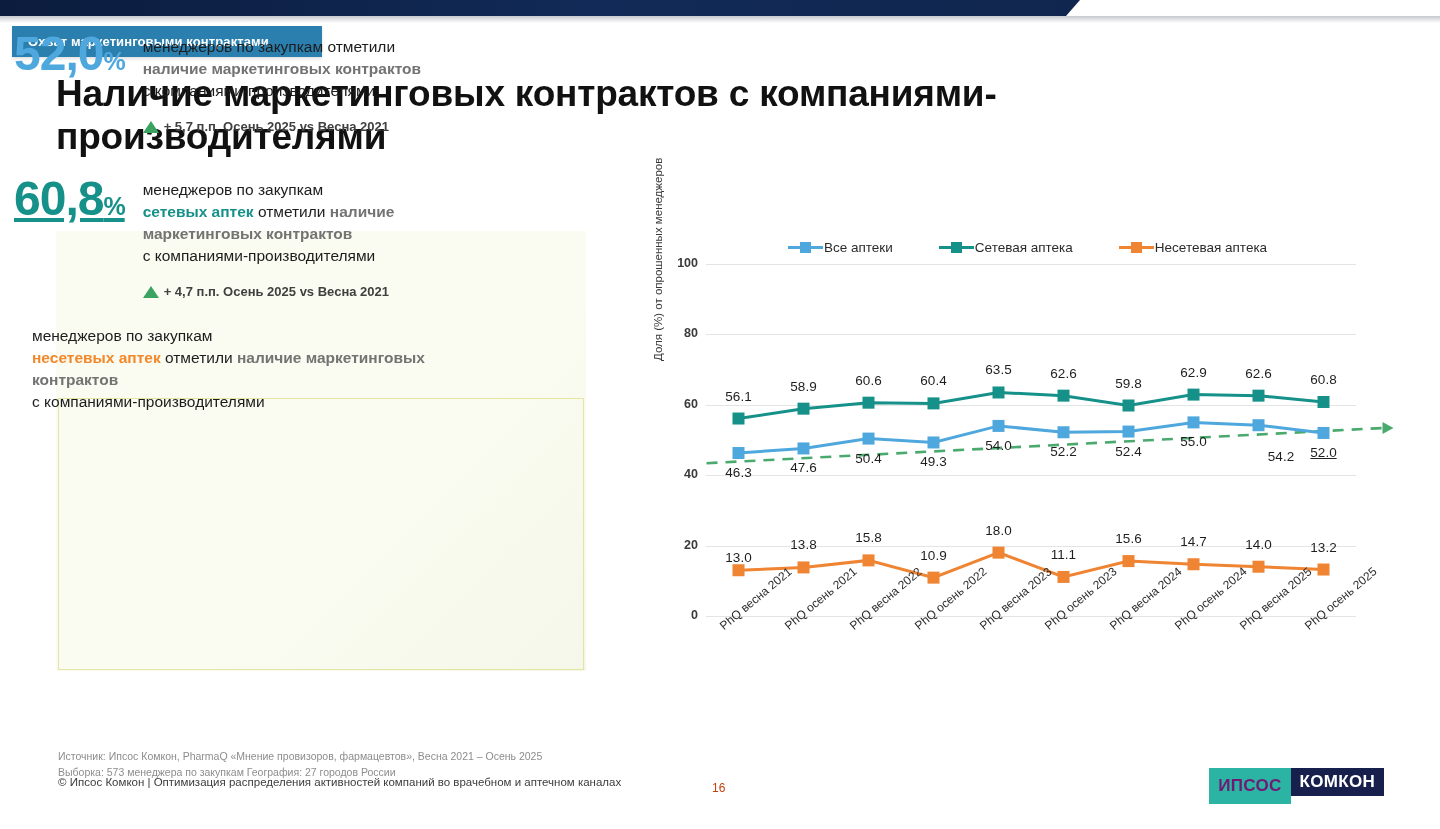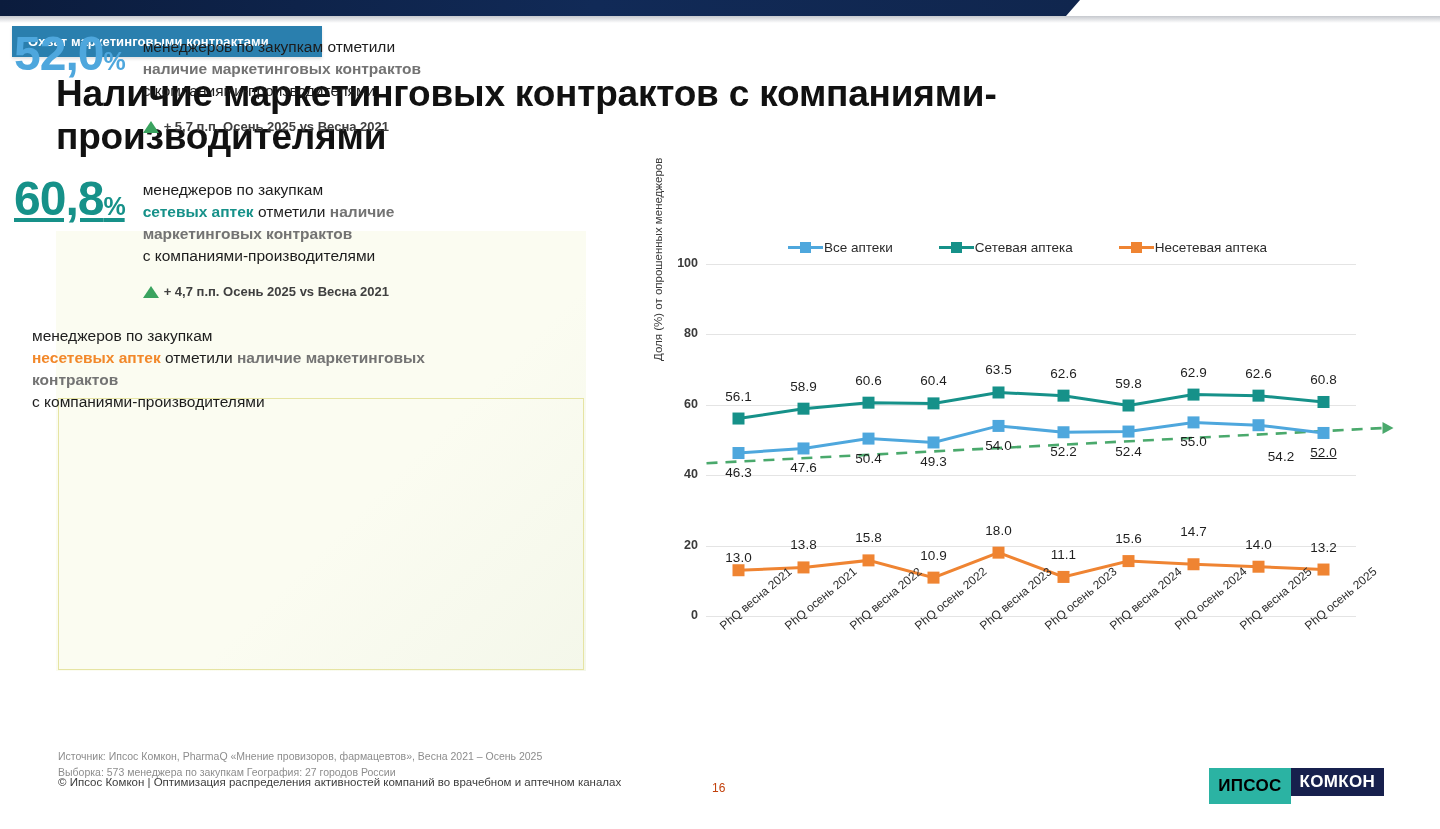--- a/index.html
+++ b/index.html
@@ -103,21 +103,21 @@
   }
   .dv{
     position:absolute;font-size:13.5px;color:#1f1f1f;white-space:nowrap;
     transform:translateX(-50%);
   }
   
   .src{position:absolute;left:58px;top:748px;font-size:10.5px;color:#8d8d8d;line-height:1.55;}
   .copy{position:absolute;left:58px;top:776px;font-size:11.5px;color:#3c3c3c;}
   .pageno{position:absolute;left:712px;top:781px;font-size:12px;color:#c2410c;}
   .logo{position:absolute;right:56px;top:768px;display:flex;height:28px;font-weight:bold;font-size:17px;}
-  .logo .a{background:#2bb3a3;color:#000000;padding:18px 9px;display:flex;align-items:center;letter-spacing:.3px;}
+  .logo .a{background:#2bb3a3;color:#701a75;padding:18px 9px;display:flex;align-items:center;letter-spacing:.3px;}
   .logo .b{background:#17204d;color:#fff;padding:4px 9px;display:flex;align-items:center;letter-spacing:.3px;}
 </style>
 </head>
 <body>
 
 <div class="topbar"></div>
 <div class="topbar-shadow"></div>
 
 <div class="section-tab">
   <span>Охват маркетинговыми контрактами</span>
@@ -269,21 +269,21 @@
       <div class="dv" style="left: 487.5px; top: 100.592px;">62.9</div>
       <div class="dv" style="left: 552.5px; top: 101.648px;">62.6</div>
       <div class="dv" style="left: 617.5px; top: 107.984px;">60.8</div>
       <div class="dv" style="left: 32.5px; top: 276.24px; margin-top: 10px;">13.0</div>
       <div class="dv" style="left: 97.5px; top: 273.424px;">13.8</div>
       <div class="dv" style="left: 162.5px; top: 266.384px;">15.8</div>
       <div class="dv" style="left: 227.5px; top: 283.632px;">10.9</div>
       <div class="dv" style="left: 292.5px; top: 258.64px;">18.0</div>
       <div class="dv" style="left: 357.5px; top: 282.928px;">11.1</div>
       <div class="dv" style="left: 422.5px; top: 267.088px;">15.6</div>
-      <div class="dv" style="left: 487.5px; top: 260px;">14.7</div>
+      <div class="dv" style="left: 487.5px; top: 270px;">14.7</div>
       <div class="dv" style="left: 552.5px; top: 272.72px;">14.0</div>
       <div class="dv" style="left: 617.5px; top: 275.536px;">13.2</div>
     </div>
   <div class="xlabels" id="xlabels">
       <div class="xlab" style="left: 10.5px; top: 6px;">PhQ весна 2021</div>
       <div class="xlab" style="left: 75.5px; top: 6px;">PhQ осень 2021</div>
       <div class="xlab" style="left: 140.5px; top: 6px;">PhQ весна 2022</div>
       <div class="xlab" style="left: 205.5px; top: 6px;">PhQ осень 2022</div>
       <div class="xlab" style="left: 270.5px; top: 6px;">PhQ весна 2023</div>
       <div class="xlab" style="left: 335.5px; top: 6px;">PhQ осень 2023</div>

